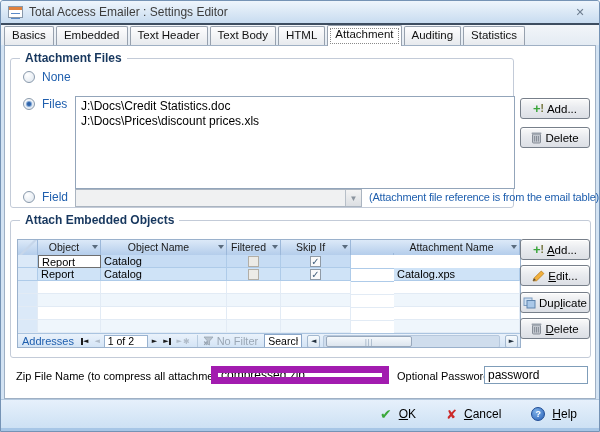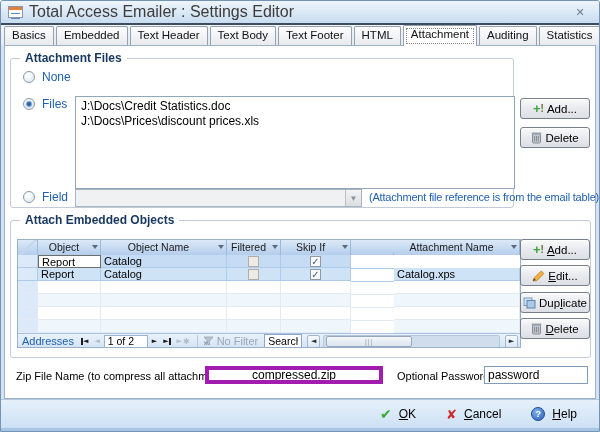--- a/index.html
+++ b/index.html
@@ -11,21 +11,21 @@
 
   
   .titlebar { position:absolute; top:0; left:0; right:0; height:22px;
               background:linear-gradient(#eef5fc,#c8dcf0);
               display:flex; align-items:center; padding:0 7px; }
   .title-icon { width:15px; height:12px; border:1px solid #8898aa; background:#fff;
                 position:relative; margin-right:6px; flex:none; }
   .title-icon::before { content:""; position:absolute; top:0; left:0; right:0; height:3px; background:#e0813d; }
   .title-icon::after  { content:""; position:absolute; top:6px; left:2px; right:2px; height:4px;
                         border-top:1px solid #5a8ac8; border-bottom:1px solid #5a8ac8; }
-  .title-text { color:#3c3c3c; font-size:16px; }
+  .title-text { color:#3c3c3c; font-size:12px; }
   .close-btn { margin-left:auto; width:24px; height:15px; display:flex; align-items:center;
                justify-content:center; color:#6e7e90; font-weight:bold; font-size:11px;
                font-family:"DejaVu Sans",sans-serif; border-radius:2px; }
 
   
   .tabstrip { position:absolute; top:22px; left:0; right:0; height:22px;
               border-top:2px solid #3d4d60; background:linear-gradient(#f2f5f9,#e4ebf3);
               display:flex; align-items:flex-end; padding-left:3px; z-index:3; }
   .tab { height:19px; line-height:17px; padding:0 7px; font-size:11.5px; color:#111;
          background:linear-gradient(#fdfdfe,#e7eaee); border:1px solid #97a1ae; border-bottom:none;
@@ -129,23 +129,23 @@
                 justify-content:center; font-family:"DejaVu Sans",sans-serif; font-size:7px; color:#22303e; }
   .scroll-track { flex:1; height:13px; margin-left:1px; background:#cfdded; border:1px solid #b6c8dd;
                   border-radius:2px; position:relative; }
   .scroll-thumb { position:absolute; left:2px; top:0; width:86px; height:11px; border-radius:2px;
                   border:1px solid #98a8bc; background:linear-gradient(#f4f8fc,#dde5ee);
                   display:flex; align-items:center; justify-content:center;
                   color:#8fa2b8; font-size:7px; letter-spacing:1px; }
 
   
   .zip-label { position:absolute; left:11px; top:324px; font-size:11px; color:#000; white-space:nowrap; }
-  .zip-input { position:absolute; left:200px; top:320px; width:178px; height:18px;
-               border:4px solid #a21caf; font-size:12px; padding:0 3px;
-               font-family:"Liberation Sans",sans-serif;text-align:center; }
+  .zip-input { position:absolute; left:206px; top:320px; width:178px; height:18px;
+               border:7px solid #a21caf; font-size:12px; padding:0 3px;
+               font-family:"Liberation Sans",sans-serif; }
   .pw-label  { position:absolute; left:392px; top:324px; font-size:11px; color:#000; white-space:nowrap; }
   .pw-input  { position:absolute; left:479px; top:320px; width:104px; height:18px;
                border:1px solid #7f9db9; font-size:12px; padding:0 3px;
                font-family:"Liberation Sans",sans-serif; }
 
   
   .footer { position:absolute; top:398px; left:0; right:0; height:29px;
             background:linear-gradient(#e6f0fb,#cde1f4); border-top:1px solid #b3c8de;
             display:flex; align-items:center; justify-content:flex-end; gap:30px; padding-right:22px; }
   .footer-strip { position:absolute; top:427px; left:0; right:0; height:5px; background:#a7c6e6; }
@@ -169,21 +169,20 @@
     <span class="title-icon"></span>
     <span class="title-text">Total Access Emailer : Settings Editor</span>
     <span class="close-btn">✕</span>
   </div>
 
   <div class="tabstrip">
       <div class="tab">Basics</div>
       <div class="tab">Embedded</div>
       <div class="tab">Text Header</div>
       <div class="tab">Text Body</div>
-      <div class="tab">Text Footer</div>
       <div class="tab">HTML</div>
       <div class="tab selected">Attachment</div>
       <div class="tab">Auditing</div>
       <div class="tab">Statistics</div>
     </div>
 
   <div class="content">
 
     <div class="groupbox" id="group-files">
       <span class="group-label">Attachment Files</span>

